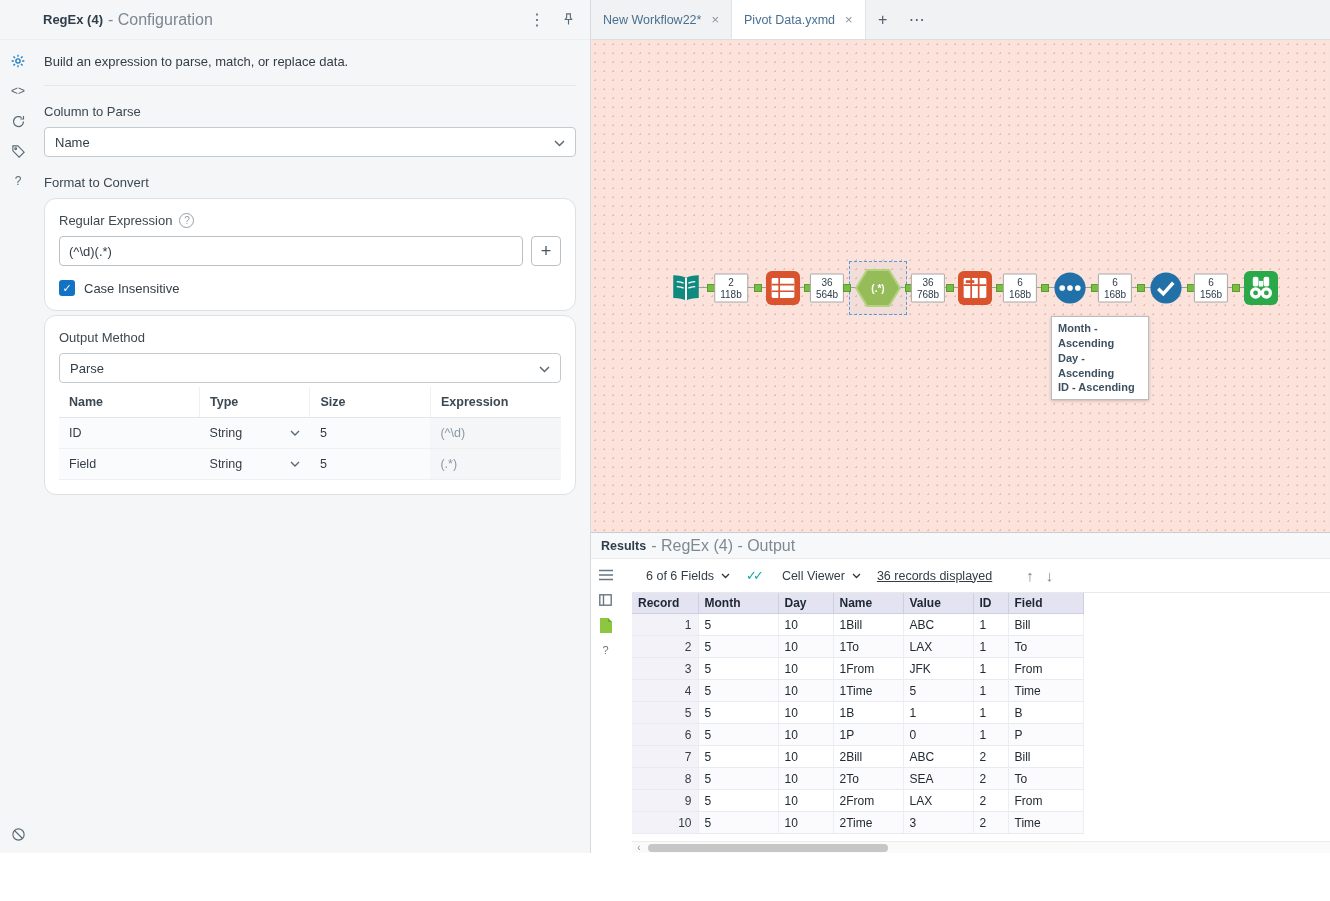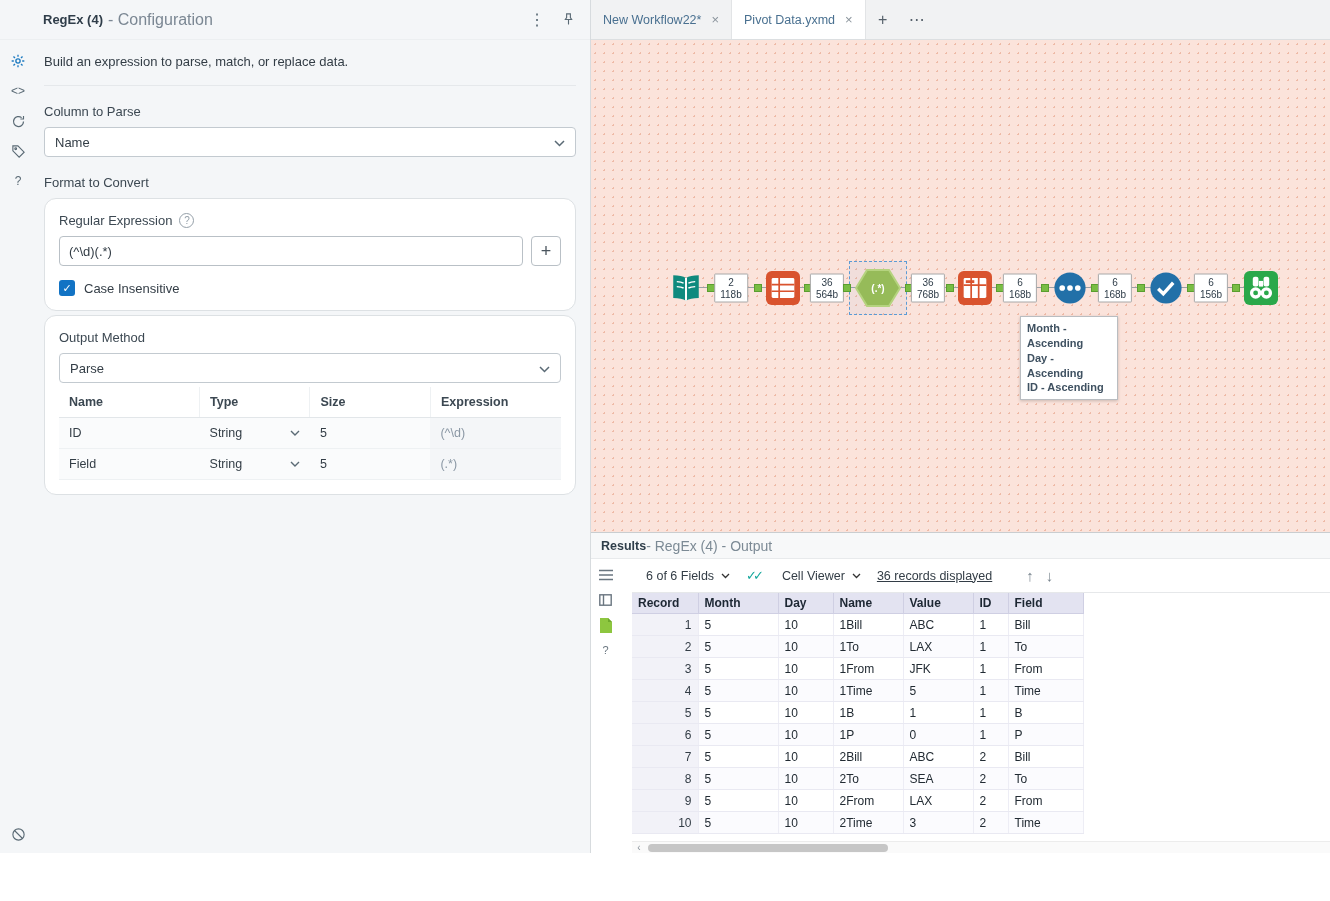--- a/index.html
+++ b/index.html
@@ -59,27 +59,27 @@
   .canvas { flex:1; position:relative; min-height:0; background-color:#fbe3db; background-image:radial-gradient(#eebaa7 1px, transparent 1px); background-size:9px 9px; overflow:hidden; }
   .wire { position:absolute; left:95px; top:247px; width:575px; border-top:1.5px solid #9aa0a5; z-index:1; }
   .selection-box { position:absolute; left:287px; top:248px; width:58px; height:54px; transform:translate(-50%,-50%); border:1px dashed #5b9bd5; background:rgba(91,155,213,0.06); z-index:2; }
   .node { position:absolute; width:34px; height:34px; transform:translate(-50%,-50%); z-index:3; cursor:pointer; }
   .node svg { display:block; width:100%; height:100%; }
   .node .anchor { position:absolute; width:8px; height:8px; background:#79bd43; border:1px solid #5a9e2f; top:50%; transform:translateY(-50%); z-index:4; }
   .anchor.in { left:-12px; } .anchor.out { right:-12px; }
   .node.hex { width:46px; height:40px; }
   .hex-label { position:absolute; inset:0; display:flex; align-items:center; justify-content:center; color:#fff; font-size:10px; font-weight:bold; }
   .badge { position:absolute; transform:translate(-50%,-50%); background:#fff; border:1px solid #a8a8a8; border-radius:1px; font-size:10px; line-height:1.15; color:#2f3d49; text-align:center; padding:2px 5px; min-width:32px; z-index:3; }
-  .tooltip { position:absolute; left:429px; top:276px; width:98px; background:#fff; border:1px solid #b9bdc1; box-shadow:0 1px 3px rgba(0,0,0,0.2); padding:4px 6px; font-size:11px; font-weight:bold; color:#3f5161; line-height:1.35; z-index:5; }
+  .tooltip { position:absolute; left:460px; top:276px; width:98px; background:#fff; border:1px solid #b9bdc1; box-shadow:0 1px 3px rgba(0,0,0,0.2); padding:4px 6px; font-size:11px; font-weight:bold; color:#3f5161; line-height:1.35; z-index:5; }
 
   
   .results { flex:0 0 321px; height:321px; background:#fff; border-top:1px solid #c9cdd0; display:flex; flex-direction:column; min-width:0; }
   .results-header { height:26px; flex:0 0 26px; display:flex; align-items:center; padding-left:10px; background:#f7f8f9; border-bottom:1px solid #e8eaec; }
   .results-title { font-weight:bold; font-size:12.5px; color:#2f3e4a; }
-  .results-subtitle { font-size:14px; color:#7c8a95; }
+  .results-subtitle { font-size:16px; color:#7c8a95; margin-left:5px; }
   .results-main { flex:1; display:flex; min-height:0; }
   .results-rail { width:29px; flex:0 0 29px; display:flex; flex-direction:column; align-items:center; padding-top:8px; gap:9px; }
   .r-icon { width:16px; height:16px; display:flex; align-items:center; justify-content:center; cursor:pointer; color:#6a7680; font-size:11px; }
   .results-content { flex:1; display:flex; flex-direction:column; min-width:0;margin-left:12px; }
   .results-toolbar { height:34px; flex:0 0 34px; display:flex; align-items:center; gap:10px; padding:0 8px; border-bottom:1px solid #e6e8ea; }
   .dropdown { display:flex; align-items:center; gap:7px; font-size:12.5px; color:#333d46; cursor:pointer; padding:4px 6px; }
   .dblcheck { color:#15a79c; font-size:13px; letter-spacing:-4px; padding-right:6px; cursor:pointer; }
   .records-text { font-size:12.5px; color:#333d46;text-decoration:underline; }
   .nav-arrow { color:#7a868f; font-size:15px; cursor:pointer; padding:0 6px; }
   .nav-arrows { margin-left:18px; display:flex; }

